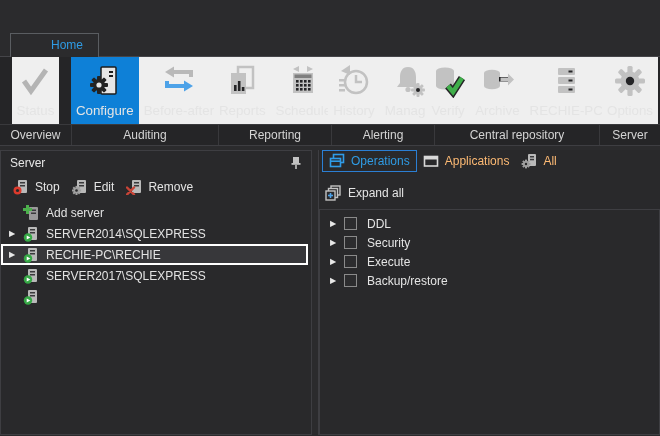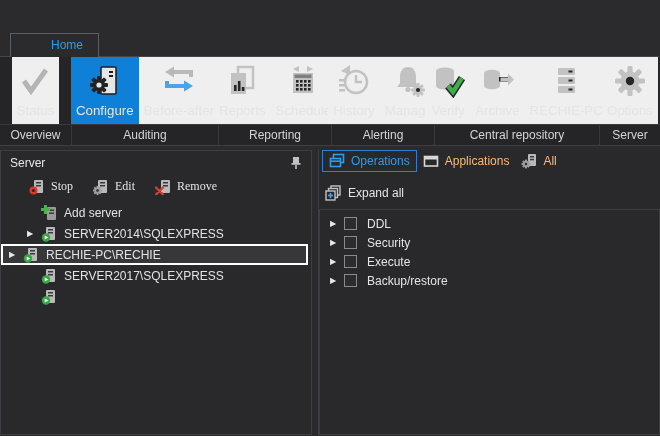--- a/index.html
+++ b/index.html
@@ -38,24 +38,24 @@
   .rbtn.selected{background:#0e80d7;}
   .rcaption{height:20px;line-height:20px;text-align:center;color:#d4d4d4;border-top:1px solid #39393c;}
 
   
   .server-panel{
     position:absolute;left:0;top:150px;width:312px;height:285px;
     background:#29292b;border:1px solid #3e3e42;box-sizing:border-box;
   }
   .sp-header{height:23px;display:flex;align-items:center;padding:0 9px;color:#e6e6e6;}
   .sp-pin{margin-left:auto;display:flex;align-items:center;cursor:default;}
-  .sp-toolbar{height:25px;display:flex;align-items:center;padding-left:28px;gap:20px;font-family:Liberation Serif, serif;}
+  .sp-toolbar{height:25px;display:flex;align-items:center;padding-left:12px;gap:12px;}
   .sp-tool{display:flex;align-items:center;gap:6px;cursor:default;}
   .sp-tree{position:absolute;top:50px;left:0;right:0;bottom:0;padding-top:1px;}
-  .titem{height:21px;display:flex;align-items:center;padding-left:22px;color:#e2e2e2;cursor:default;}
+  .titem{height:21px;display:flex;align-items:center;padding-left:4px;color:#e2e2e2;cursor:default;}
   .titem .arrow{width:14px;font-size:8px;color:#e8e8e8;text-align:center;flex:none;}
   .titem .arrow.hidden{visibility:hidden;}
   .titem .ticon{flex:none;margin:0 7px 0 4px;display:flex;}
   .titem.selected{
     border:2px solid #ffffff;background:#37373a;box-sizing:border-box;
     margin-right:3px;padding-left:2px;
   }
 
   
   .audit-panel{

